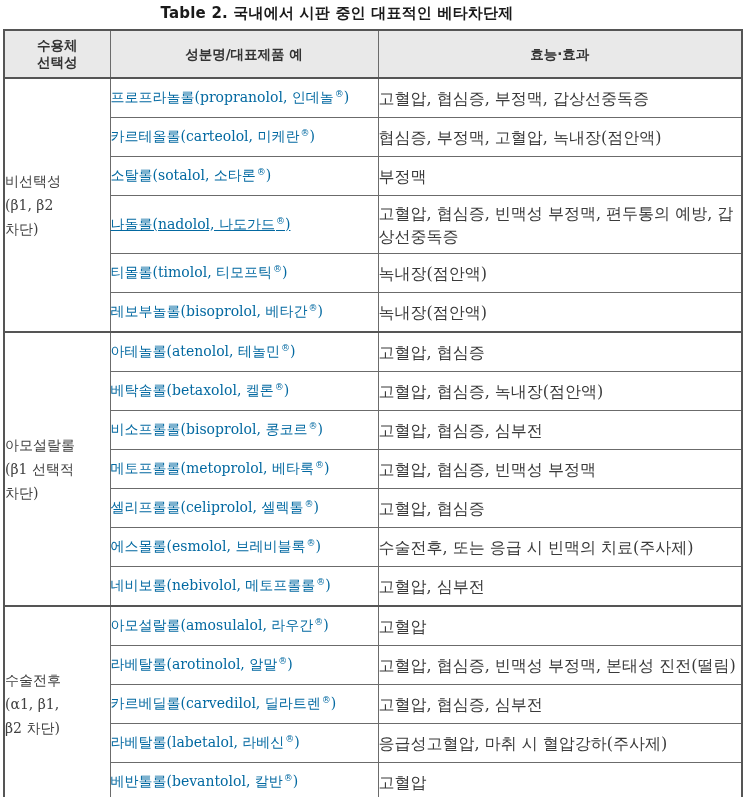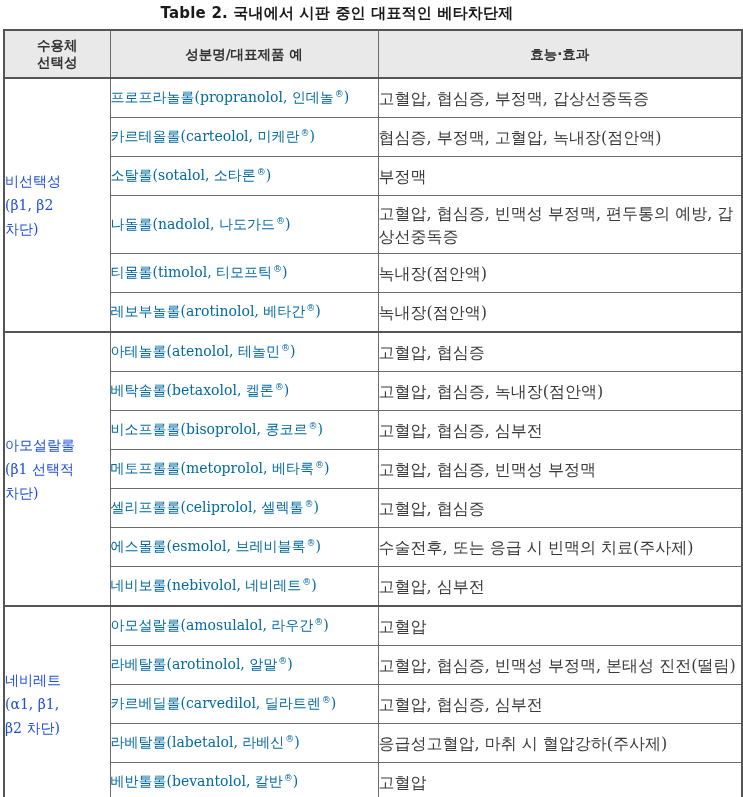--- a/index.html
+++ b/index.html
@@ -8,24 +8,24 @@
   .title { position: absolute; top: 2px; left: 0; width: 674px; text-align: center;
            font-family: "DejaVu Sans", "Liberation Sans", sans-serif; font-weight: bold;
            font-size: 15px; color: #1a1a1a; line-height: 22px; letter-spacing: 0.2px; }
   table.bt { position: absolute; top: 29px; left: 3px; width: 738px;
              border-collapse: collapse; table-layout: fixed; }
   table.bt th, table.bt td { border: 1px solid #6b6b6b; padding: 0; }
   table.bt { border: 2px solid #555555; }
   thead th { background: #e9e9e9; height: 46px; font-family: "DejaVu Sans", "Liberation Sans", sans-serif;
              font-weight: bold; font-size: 13.5px; color: #333; text-align: center; line-height: 17px; }
   thead tr { border-bottom: 2px solid #555; }
-  td.grp { vertical-align: middle; padding-left: 8px; font-size: 14px; line-height: 24px; color: #1d4ed8; }
+  td.grp { vertical-align: middle; padding-left: 8px; font-size: 14px; line-height: 24px; color: #404040; }
   td.drug { height: 38px; padding-left: 11px; font-size: 14px; color: #0369a1; white-space: nowrap; }
   td.eff { padding-left: 8px; font-size: 16px; color: #3a3a3a; line-height: 23px; }
-  tr.tall td.drug { height: 57px; }
+  tr.tall td.drug { height: 57px; text-decoration: underline; }
   tr.grp-start td { border-top: 2px solid #555; }
   sup.reg { font-size: 9px; vertical-align: 5px; margin-left: 1px; }
 </style>
 </head>
 <body>
 
 <div class="title">Table 2. 국내에서 시판 중인 대표적인 베타차단제</div>
 
 <table class="bt">
   <colgroup>
@@ -64,21 +64,21 @@
     </tr>
     <tr class="tall">
       <td class="drug"><span>나돌롤(nadolol, 나도가드</span><sup class="reg">®</sup><span>)</span></td>
       <td class="eff">고혈압, 협심증, 빈맥성 부정맥, 편두통의 예방, 갑상선중독증</td>
     </tr>
     <tr>
       <td class="drug"><span>티몰롤(timolol, 티모프틱</span><sup class="reg">®</sup><span>)</span></td>
       <td class="eff">녹내장(점안액)</td>
     </tr>
     <tr>
-      <td class="drug"><span>레보부놀롤(arotinolol, 베타간</span><sup class="reg">®</sup><span>)</span></td>
+      <td class="drug"><span>레보부놀롤(bisoprolol, 베타간</span><sup class="reg">®</sup><span>)</span></td>
       <td class="eff">녹내장(점안액)</td>
     </tr>
 
     <tr class="grp-start">
       <td class="grp" rowspan="7">
         <span>아모설랄롤</span><br>
         <span>(β1 선택적</span><br>
         <span>차단)</span>
       </td>
       <td class="drug"><span>아테놀롤(atenolol, 테놀민</span><sup class="reg">®</sup><span>)</span></td>
@@ -98,27 +98,27 @@
     </tr>
     <tr>
       <td class="drug"><span>셀리프롤롤(celiprolol, 셀렉톨</span><sup class="reg">®</sup><span>)</span></td>
       <td class="eff">고혈압, 협심증</td>
     </tr>
     <tr>
       <td class="drug"><span>에스몰롤(esmolol, 브레비블록</span><sup class="reg">®</sup><span>)</span></td>
       <td class="eff">수술전후, 또는 응급 시 빈맥의 치료(주사제)</td>
     </tr>
     <tr>
-      <td class="drug"><span>네비보롤(nebivolol, 네비레트</span><sup class="reg">®</sup><span>)</span></td>
+      <td class="drug"><span>네비보롤(nebivolol, 메토프롤롤</span><sup class="reg">®</sup><span>)</span></td>
       <td class="eff">고혈압, 심부전</td>
     </tr>
 
     <tr class="grp-start">
       <td class="grp" rowspan="5">
-        <span>네비레트</span><br>
+        <span>수술전후</span><br>
         <span>(α1, β1,</span><br>
         <span>β2 차단)</span>
       </td>
       <td class="drug"><span>아모설랄롤(amosulalol, 라우간</span><sup class="reg">®</sup><span>)</span></td>
       <td class="eff">고혈압</td>
     </tr>
     <tr>
       <td class="drug"><span>라베탈롤(arotinolol, 알말</span><sup class="reg">®</sup><span>)</span></td>
       <td class="eff">고혈압, 협심증, 빈맥성 부정맥, 본태성 진전(떨림)</td>
     </tr>

